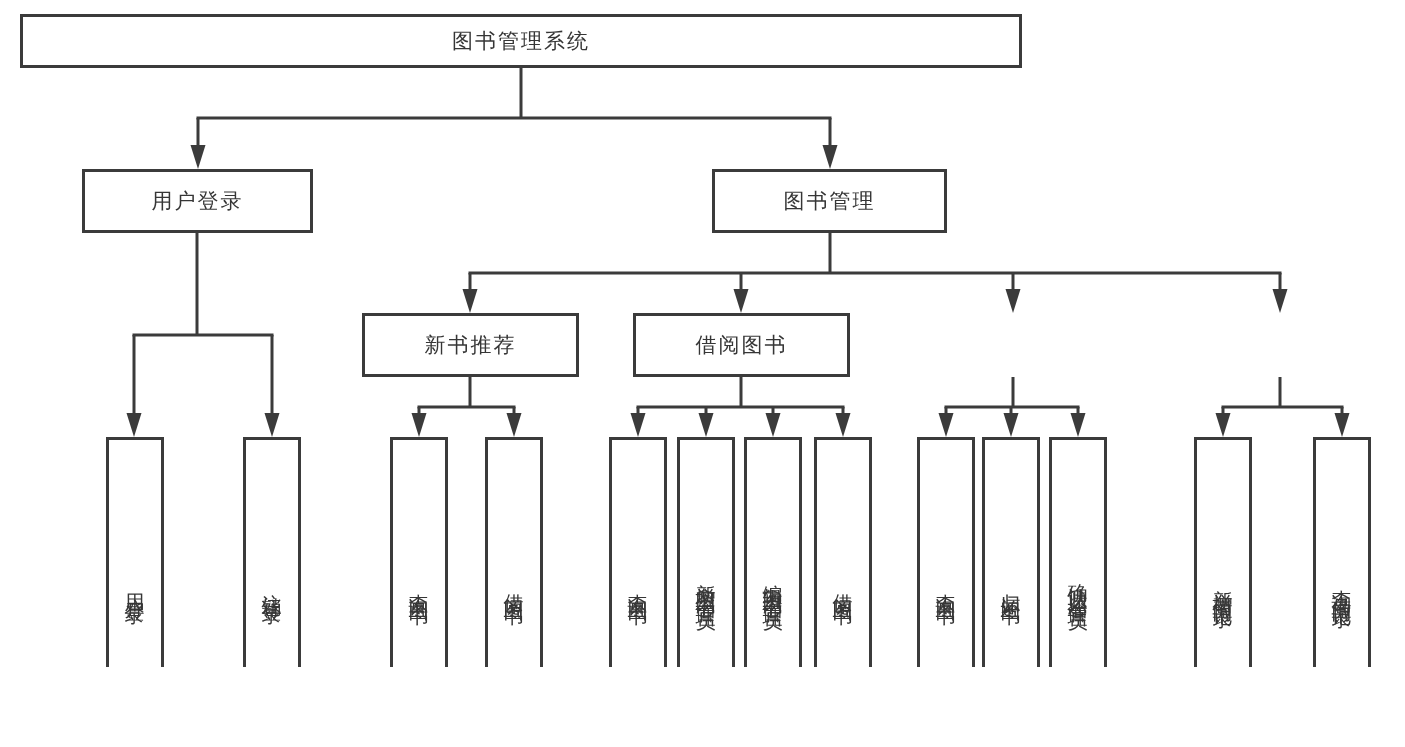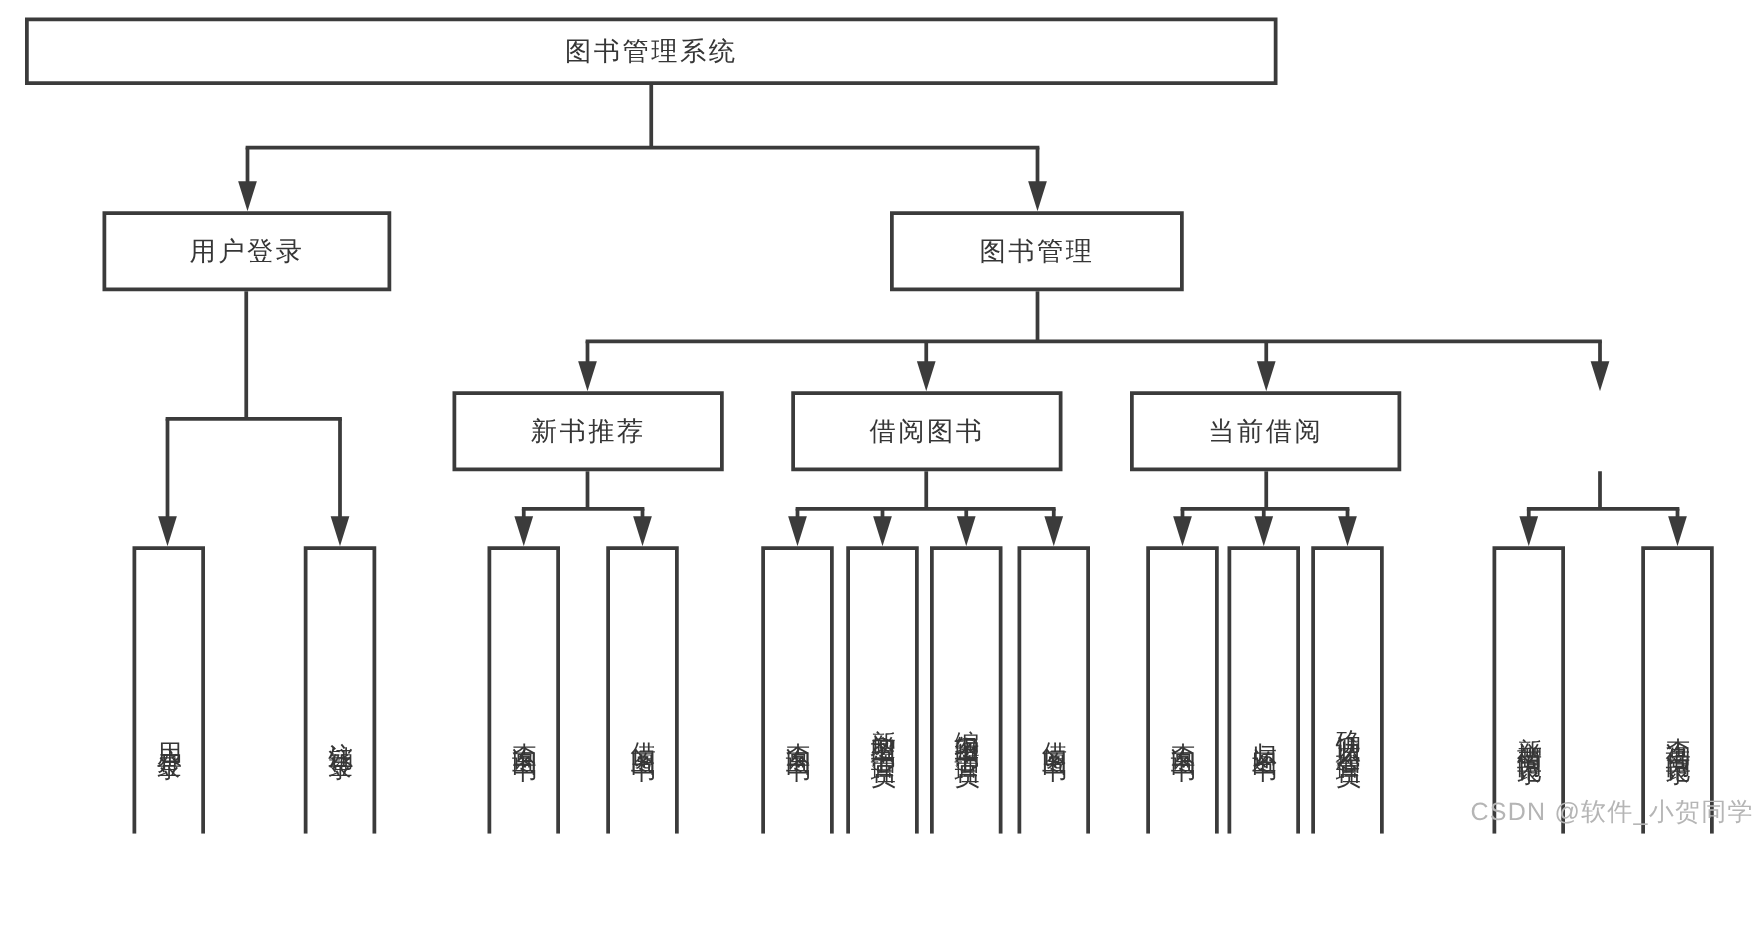--- a/index.html
+++ b/index.html
@@ -1,20 +1,20 @@
 <!DOCTYPE html>
 <html><head>
 <meta charset="utf-8">
 <style>
   html,body { margin:0; padding:0; background:#ffffff; }
   .stage {
     position:relative;
     width:1405px; height:667px;
     background:#ffffff;
-    font-family:Liberation Sans, sans-serif;
+    font-family:Liberation Serif, serif;
     overflow:hidden;
   }
   .box {
     position:absolute;
     box-sizing:border-box;
     border:3px solid #3b3b3b;
     background:#ffffff;
     color:#363636;
     display:flex;
     align-items:center;
@@ -110,34 +110,32 @@
       <polygon points="1334.5,413 1349.5,413 1342,437" fill="#3b3b3b"></polygon>
     </svg>
 
   <div class="box hbox" style="left:20px;top:14px;width:1002px;height:54px">图书管理系统</div>
 
   <div class="box hbox" style="left:82px;top:169px;width:231px;height:64px">用户登录</div>
   <div class="box hbox" style="left:712px;top:169px;width:235px;height:64px">图书管理</div>
 
   <div class="box hbox" style="left:362px;top:313px;width:217px;height:64px">新书推荐</div>
   <div class="box hbox" style="left:633px;top:313px;width:217px;height:64px">借阅图书</div>
-  <div class="box hbox" style="left:904px;top:313px;width:217px;height:64px">当前借阅</div>
 
   <div class="box vbox" style="left:106px;top:437px;width:58px;height:298px">用户登录</div>
   <div class="box vbox" style="left:243px;top:437px;width:58px;height:298px">注销登录</div>
 
   <div class="box vbox" style="left:390px;top:437px;width:58px;height:298px">查询图书</div>
   <div class="box vbox" style="left:485px;top:437px;width:58px;height:298px">借阅图书</div>
 
   <div class="box vbox" style="left:609px;top:437px;width:58px;height:298px">查询图书</div>
   <div class="box vbox" style="left:677px;top:437px;width:58px;height:298px">新增图书（管理员）</div>
   <div class="box vbox" style="left:744px;top:437px;width:58px;height:298px">编辑图书（管理员）</div>
   <div class="box vbox" style="left:814px;top:437px;width:58px;height:298px">借阅图书</div>
 
   <div class="box vbox" style="left:917px;top:437px;width:58px;height:298px">查询图书</div>
   <div class="box vbox" style="left:982px;top:437px;width:58px;height:298px">归还图书</div>
   <div class="box vbox" style="left:1049px;top:437px;width:58px;height:298px">确认归还（管理员）</div>
 
   <div class="box vbox" style="left:1194px;top:437px;width:58px;height:298px">新增借阅记录</div>
   <div class="box vbox" style="left:1313px;top:437px;width:58px;height:298px">查询借阅记录</div>
 
-  <div class="watermark">CSDN @软件_小贺同学</div>
 </div>
 
 </body></html>

